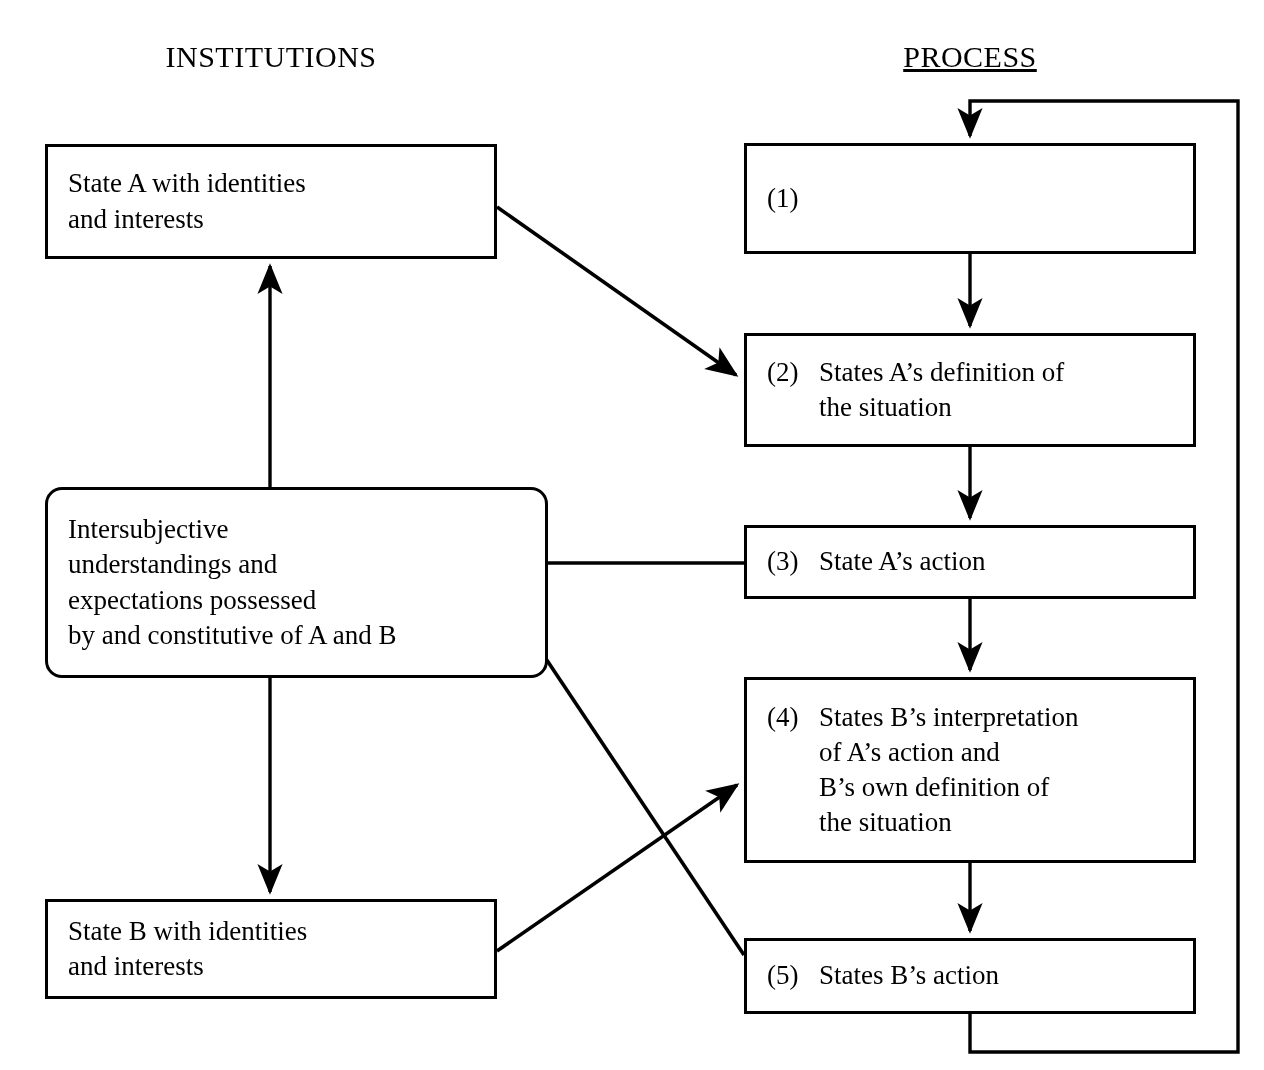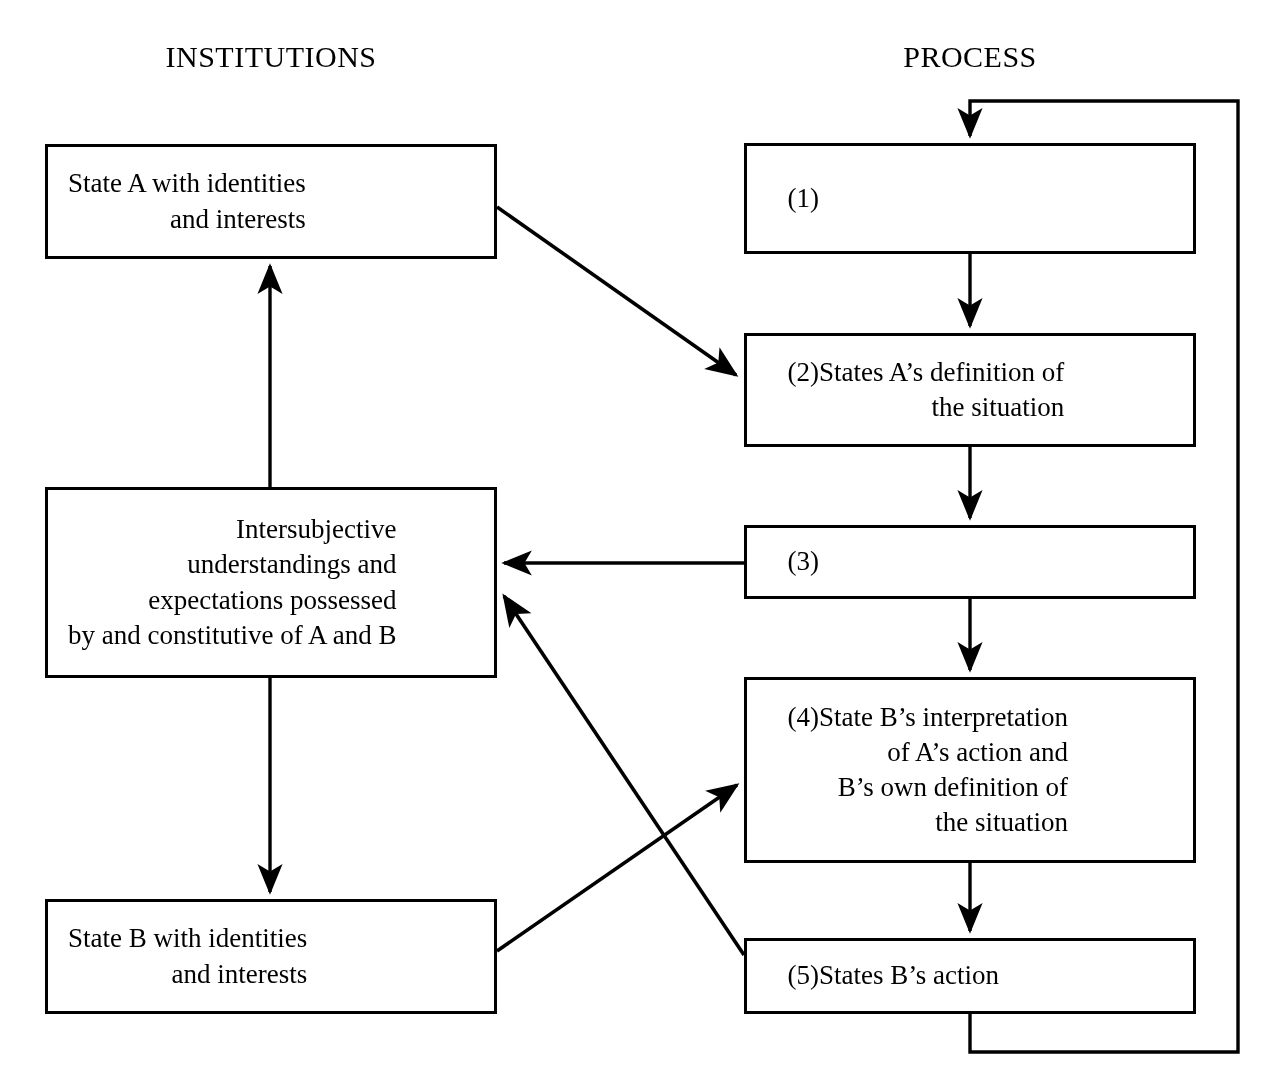--- a/index.html
+++ b/index.html
@@ -18,30 +18,29 @@
   }
   .col-header {
     position: absolute;
     font-size: 30px;
     letter-spacing: 0.5px;
     text-align: center;
     white-space: nowrap;
     color: #000;
   }
   #header-institutions { left: 45px;  top: 40px; width: 452px; }
-  #header-process      { left: 744px; top: 40px; width: 452px; }
+  #header-process      { left: 744px; top: 40px; width: 452px; text-decoration: underline; }
 
   .node {
     position: absolute;
     border: 3px solid #000;
     background: #fff;
     box-sizing: border-box;
     display: flex;
     align-items: center;
-    text-align: right;
   }
   .node .body {
     font-size: 27px;
     line-height: 1.30;
     padding-left: 20px;
     padding-right: 8px;
     white-space: pre-line;
   }
   .node.numbered .body {
     display: flex;
@@ -51,22 +50,22 @@
     display: inline-block;
     min-width: 52px;
     flex: 0 0 auto;
   }
   .node.numbered .txt {
     white-space: pre-line;
   }
 
   
   #box-state-a        { left: 45px;  top: 144px; width: 452px; height: 115px; }
-  #box-intersubj      { left: 45px;  top: 487px; width: 452px; height: 191px; }
-  #box-state-b        { left: 45px;  top: 899px; width: 452px; height: 115px; font-family: Liberation Serif, serif; }
+  #box-intersubj      { left: 45px;  top: 487px; width: 503px; height: 191px; border-radius: 17px; }
+  #box-state-b        { left: 45px;  top: 899px; width: 452px; height: 100px; font-family: Liberation Serif, serif; }
 
   
   #box-step-1 { left: 744px; top: 143px;  width: 452px; height: 111px; }
   #box-step-2 { left: 744px; top: 333px;  width: 452px; height: 114px; }
   #box-step-3 { left: 744px; top: 525px;  width: 452px; height: 74px;  }
   #box-step-4 { left: 744px; top: 677px;  width: 452px; height: 186px; }
   #box-step-5 { left: 744px; top: 938px;  width: 452px; height: 76px;  }
 
   #edges {
     position: absolute;
@@ -164,27 +163,28 @@
     <div class="body">
       <span class="num">(2)</span>
       <span class="txt">States A’s definition of
 the situation</span>
     </div>
   </div>
 
   <div class="node numbered" id="box-step-3">
     <div class="body">
       <span class="num">(3)</span>
+      <span class="txt">State A’s action</span>
     </div>
   </div>
 
   <div class="node numbered" id="box-step-4">
     <div class="body">
       <span class="num">(4)</span>
-      <span class="txt">State B’s interpretation
+      <span class="txt">States B’s interpretation
 of A’s action and
 B’s own definition of
 the situation</span>
     </div>
   </div>
 
   <div class="node numbered" id="box-step-5">
     <div class="body">
       <span class="num">(5)</span>
       <span class="txt">States B’s action</span>

